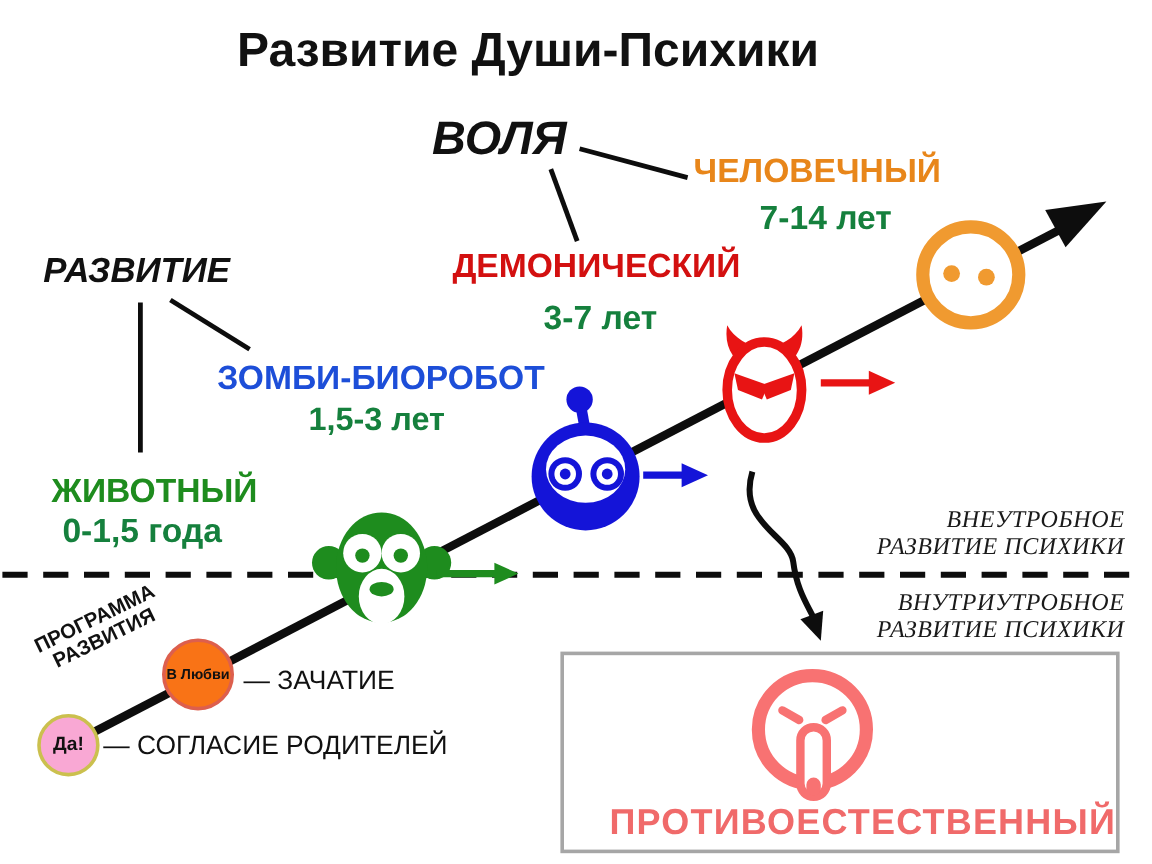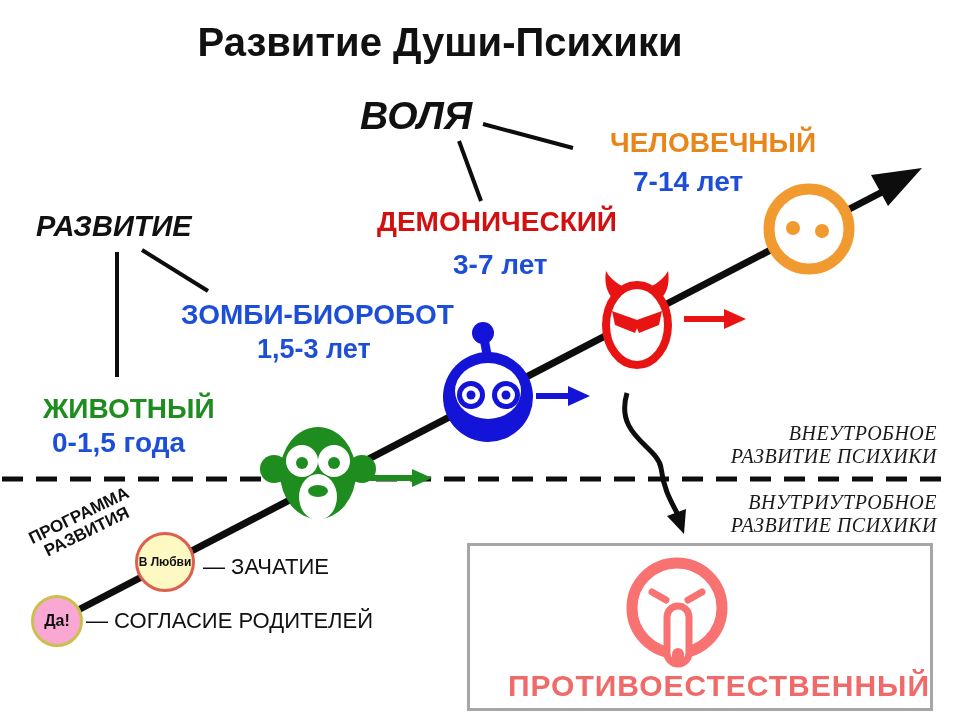--- a/index.html
+++ b/index.html
@@ -4,41 +4,41 @@
 <style>
   html,body{margin:0;padding:0;background:#fff;}
   #stage{position:relative;width:960px;height:720px;background:#ffffff;overflow:hidden;
          font-family:"Liberation Sans",sans-serif;}
   .abs{position:absolute;}
   .title{left:0;top:20px;width:880px;text-align:center;font-size:40px;font-weight:bold;color:#111;}
   .concept{font-style:italic;font-weight:bold;color:#111;}
   .volya{left:360px;top:94px;font-size:39px;}
   .bezvolie{left:36px;top:210px;font-size:29px;}
   .stage-name{font-weight:bold;white-space:nowrap;}
-  .age{font-weight:bold;color:#1d4ed8;white-space:nowrap;}
-  .n-human{left:578px;top:127px;font-size:28px;color:#E8861A;margin-left:32px;}
+  .age{font-weight:bold;color:#15803d;white-space:nowrap;}
+  .n-human{left:578px;top:127px;font-size:28px;color:#E8861A;}
   .a-human{left:633px;top:166px;font-size:28px;}
   .n-demon{left:377px;top:206px;font-size:28px;color:#D31010;}
   .a-demon{left:453px;top:249px;font-size:28px;}
   .n-zombie{left:181px;top:299px;font-size:28px;color:#1d4ed8;}
   .a-zombie{left:257px;top:334px;font-size:27px;}
   .n-animal{left:43px;top:393px;font-size:28px;color:#1E8C1E;}
   .a-animal{left:52px;top:427px;font-size:28px;}
   .zone{right:23px;width:320px;text-align:right;font-family:"Liberation Serif",serif;
         font-style:italic;font-size:20px;line-height:23px;color:#1a1a1a;letter-spacing:.5px;}
   .zone-post{top:422px;}
   .zone-pre{top:491px;}
   .program{left:24px;top:506px;width:118px;text-align:center;font-size:17px;font-weight:bold;
            line-height:18px;color:#111;transform:rotate(-26deg);}
   .origin-label{font-size:22px;color:#111;white-space:nowrap;}
   .l-conception{left:203px;top:554px;}
   .l-consent{left:86px;top:608px;}
   .badge{border-radius:50%;display:flex;align-items:center;justify-content:center;
          font-weight:bold;color:#111;text-align:center;box-sizing:border-box;}
-  .badge-conception{left:135px;top:532px;width:60px;height:60px;background:#fef9c3;
+  .badge-conception{left:135px;top:532px;width:60px;height:60px;background:#f97316;
          border:3px solid #DD5F4D;font-size:12px;}
   .badge-consent{left:31px;top:595px;width:52px;height:52px;background:#f9a8d4;
          border:3px solid #CBC04E;font-size:16px;}
   .unnatural-box{left:467px;top:543px;width:466px;height:168px;background:#fff;
          border:3px solid #A6A6A6;box-sizing:border-box;}
   .unnatural-label{left:467px;top:669px;width:466px;text-align:center;font-size:30px;
          font-weight:bold;color:#F06A6A;letter-spacing:1px;padding-left:19px;}
   svg.layer{position:absolute;left:0;top:0;}
 </style>
 </head>

